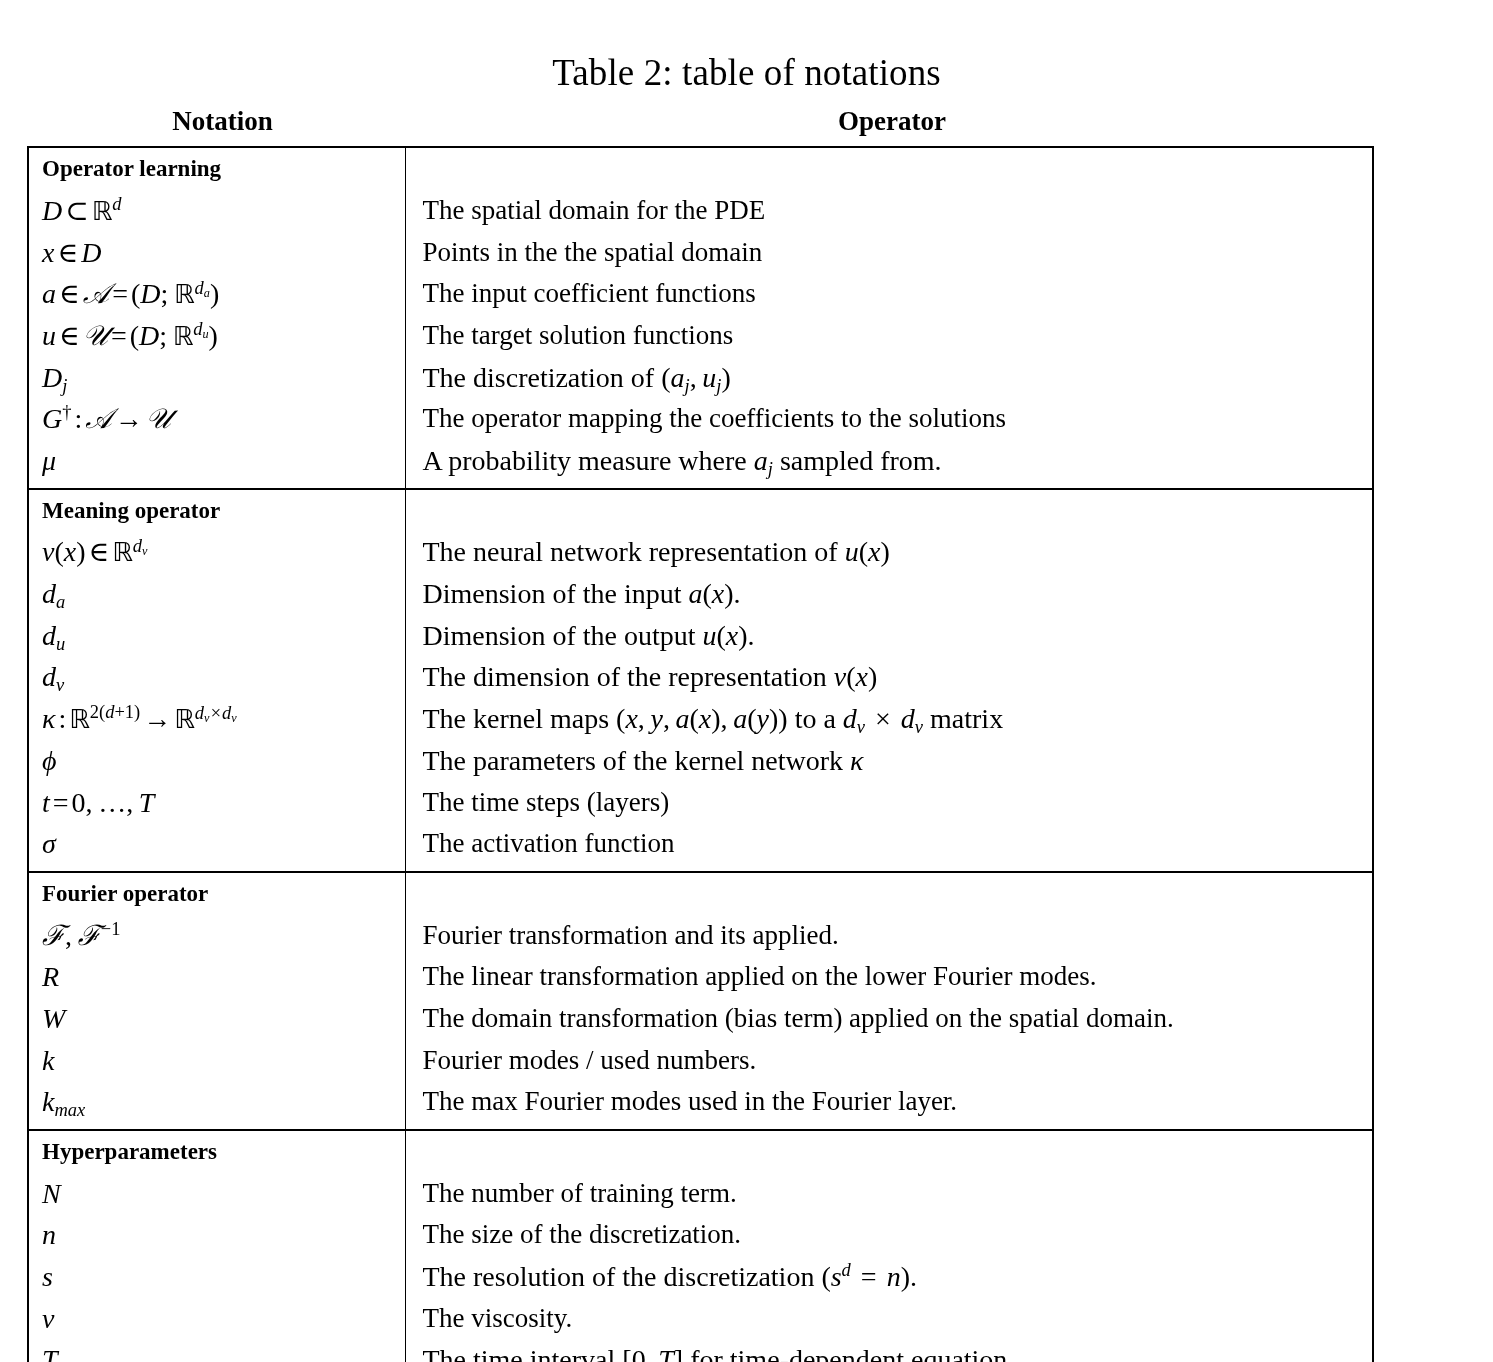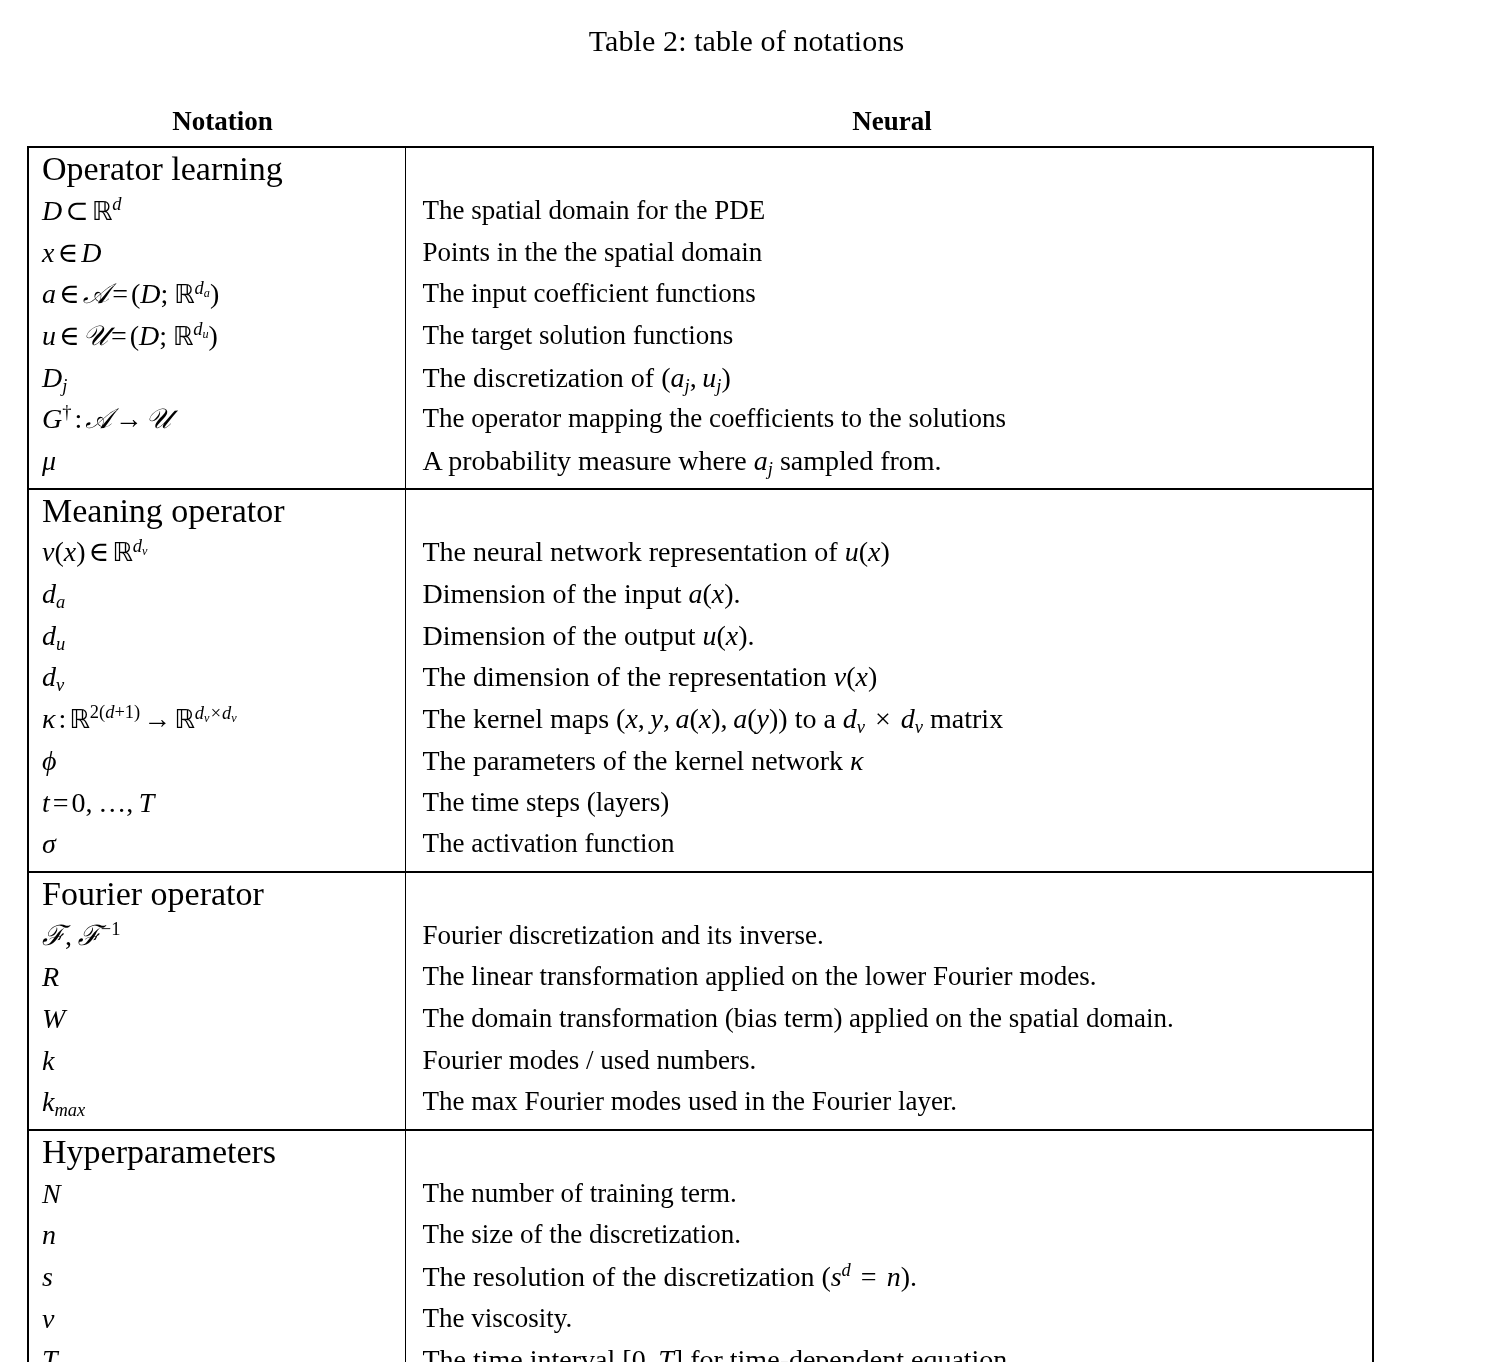--- a/index.html
+++ b/index.html
@@ -12,24 +12,25 @@
     height: 1362px;
     font-family: "Liberation Serif", "DejaVu Serif", serif;
     color: #000000;
     position: relative;
     overflow: hidden;
   }
 
   
   .caption {
     text-align: center;
-    font-size: 30px;
+    font-size: 37px;
     line-height: 1;
     padding-top: 26px;
     letter-spacing: 0.1px;
+    margin-top: 28px;
   }
 
   
   .table-wrap {
     position: absolute;
     left: 27px;
     top: 106px;
     width: 1345px;
   }
 
@@ -76,22 +77,22 @@
   .lines .line {
     height: 41.7px;
     line-height: 41.7px;
     white-space: nowrap;
     overflow: visible;
   }
   .cell-notation .lines { padding-left: 13px; }
   .cell-meaning  .lines { padding-left: 17px; }
 
   .line.bold {
-    font-weight: normal;
-    font-size: 34px;
+    font-weight: bold;
+    font-size: 23px;
   }
   .line.blank { visibility: hidden; }
 
   
   .mathline {
     font-family: "Liberation Serif", "DejaVu Serif", serif;
     font-size: 28px;
   }
   .mi { font-style: italic; font-family: "Liberation Serif", serif; }
   .mcal { font-style: italic; font-family: "DejaVu Serif", serif; }
@@ -123,21 +124,21 @@
 
 <div class="table-wrap">
   <table class="notations">
     <colgroup>
       <col class="col-notation">
       <col class="col-meaning">
     </colgroup>
     <thead>
       <tr>
         <th class="h-notation">Notation</th>
-        <th class="h-meaning">Neural</th>
+        <th class="h-meaning">Operator</th>
       </tr>
     </thead>
     <tbody>
 
       <tr class="section first">
         <td class="cell-notation">
           <div class="lines">
             <div class="line bold">Operator learning</div>
             <div class="line mathline"><span class="mi">D</span><span class="mop">⊂</span><span class="bb">ℝ</span><sup class="sp">d</sup></div>
             <div class="line mathline"><span class="mi">x</span><span class="mop">∈</span><span class="mi">D</span></div>
@@ -198,21 +199,21 @@
             <div class="line mathline"><span class="mcal">ℱ</span>, <span class="mcal">ℱ</span><sup class="spn">−1</sup></div>
             <div class="line mathline"><span class="mi">R</span></div>
             <div class="line mathline"><span class="mi">W</span></div>
             <div class="line mathline"><span class="mi">k</span></div>
             <div class="line mathline"><span class="mi">k</span><sub class="sb">max</sub></div>
           </div>
         </td>
         <td class="cell-meaning">
           <div class="lines">
             <div class="line blank">&nbsp;</div>
-            <div class="line">Fourier discretization and its inverse.</div>
+            <div class="line">Fourier transformation and its applied.</div>
             <div class="line">The linear transformation applied on the lower Fourier modes.</div>
             <div class="line">The domain transformation (bias term) applied on the spatial domain.</div>
             <div class="line">Fourier modes / used numbers.</div>
             <div class="line">The max Fourier modes used in the Fourier layer.</div>
           </div>
         </td>
       </tr>
 
       <tr class="section last">
         <td class="cell-notation">

